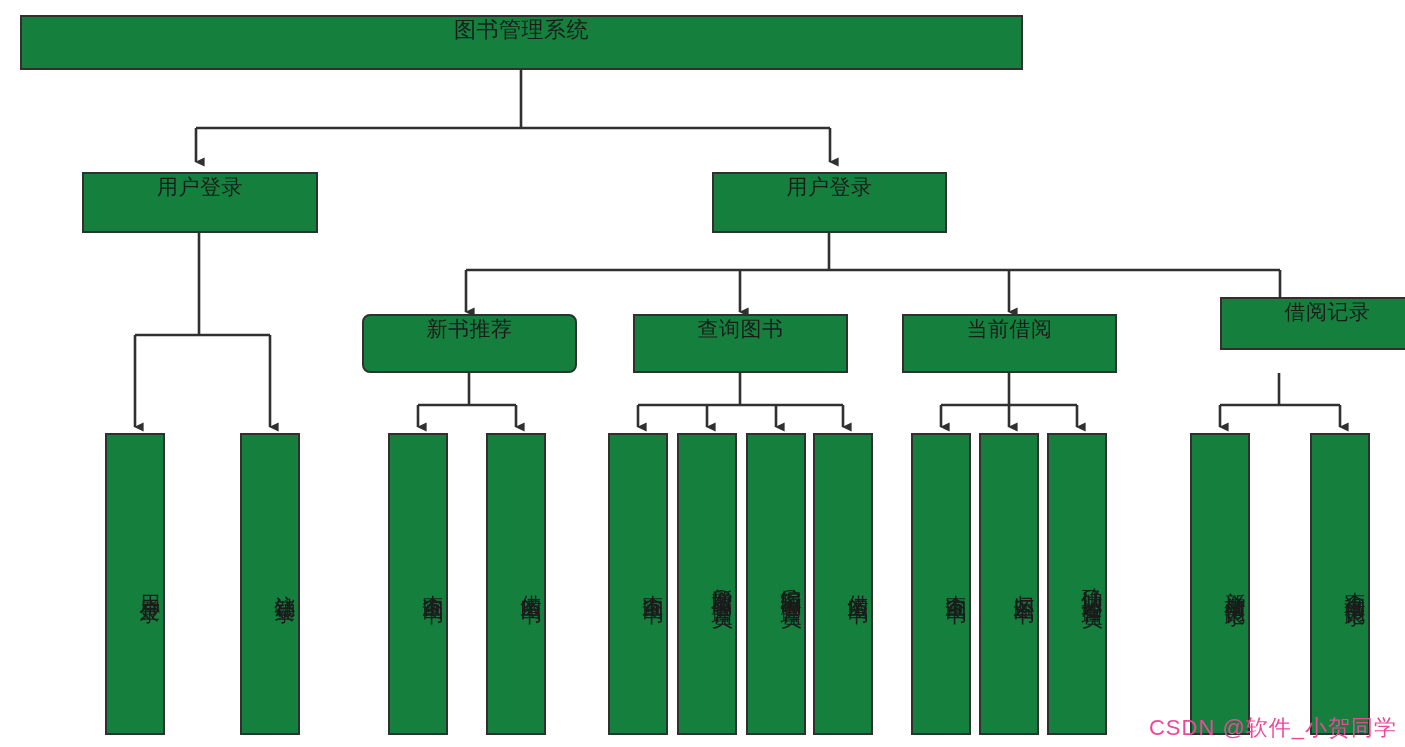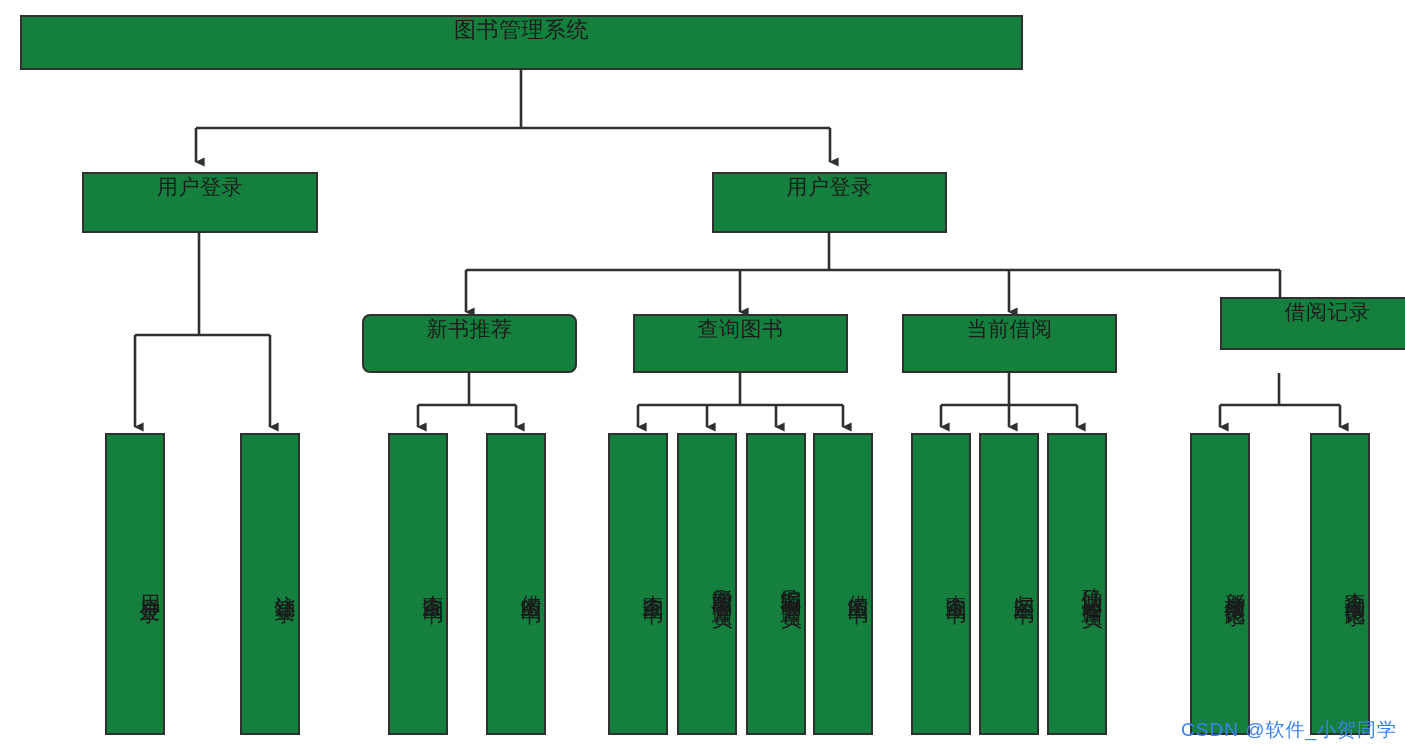--- a/index.html
+++ b/index.html
@@ -55,22 +55,22 @@
     left: 0;
     top: 0;
     width: 1405px;
     height: 747px;
     pointer-events: none;
   }
   .watermark {
     position: absolute;
     right: 8px;
     bottom: 4px;
-    font-size: 19px;
-    color: #3b82f6;
+    font-size: 22px;
+    color: #ec4899;
     letter-spacing: 1px;
     white-space: nowrap;
   }
 </style>
 </head>
 <body>
 
 <div id="canvas">
 
   <svg class="wires" viewBox="0 0 1405 747">

